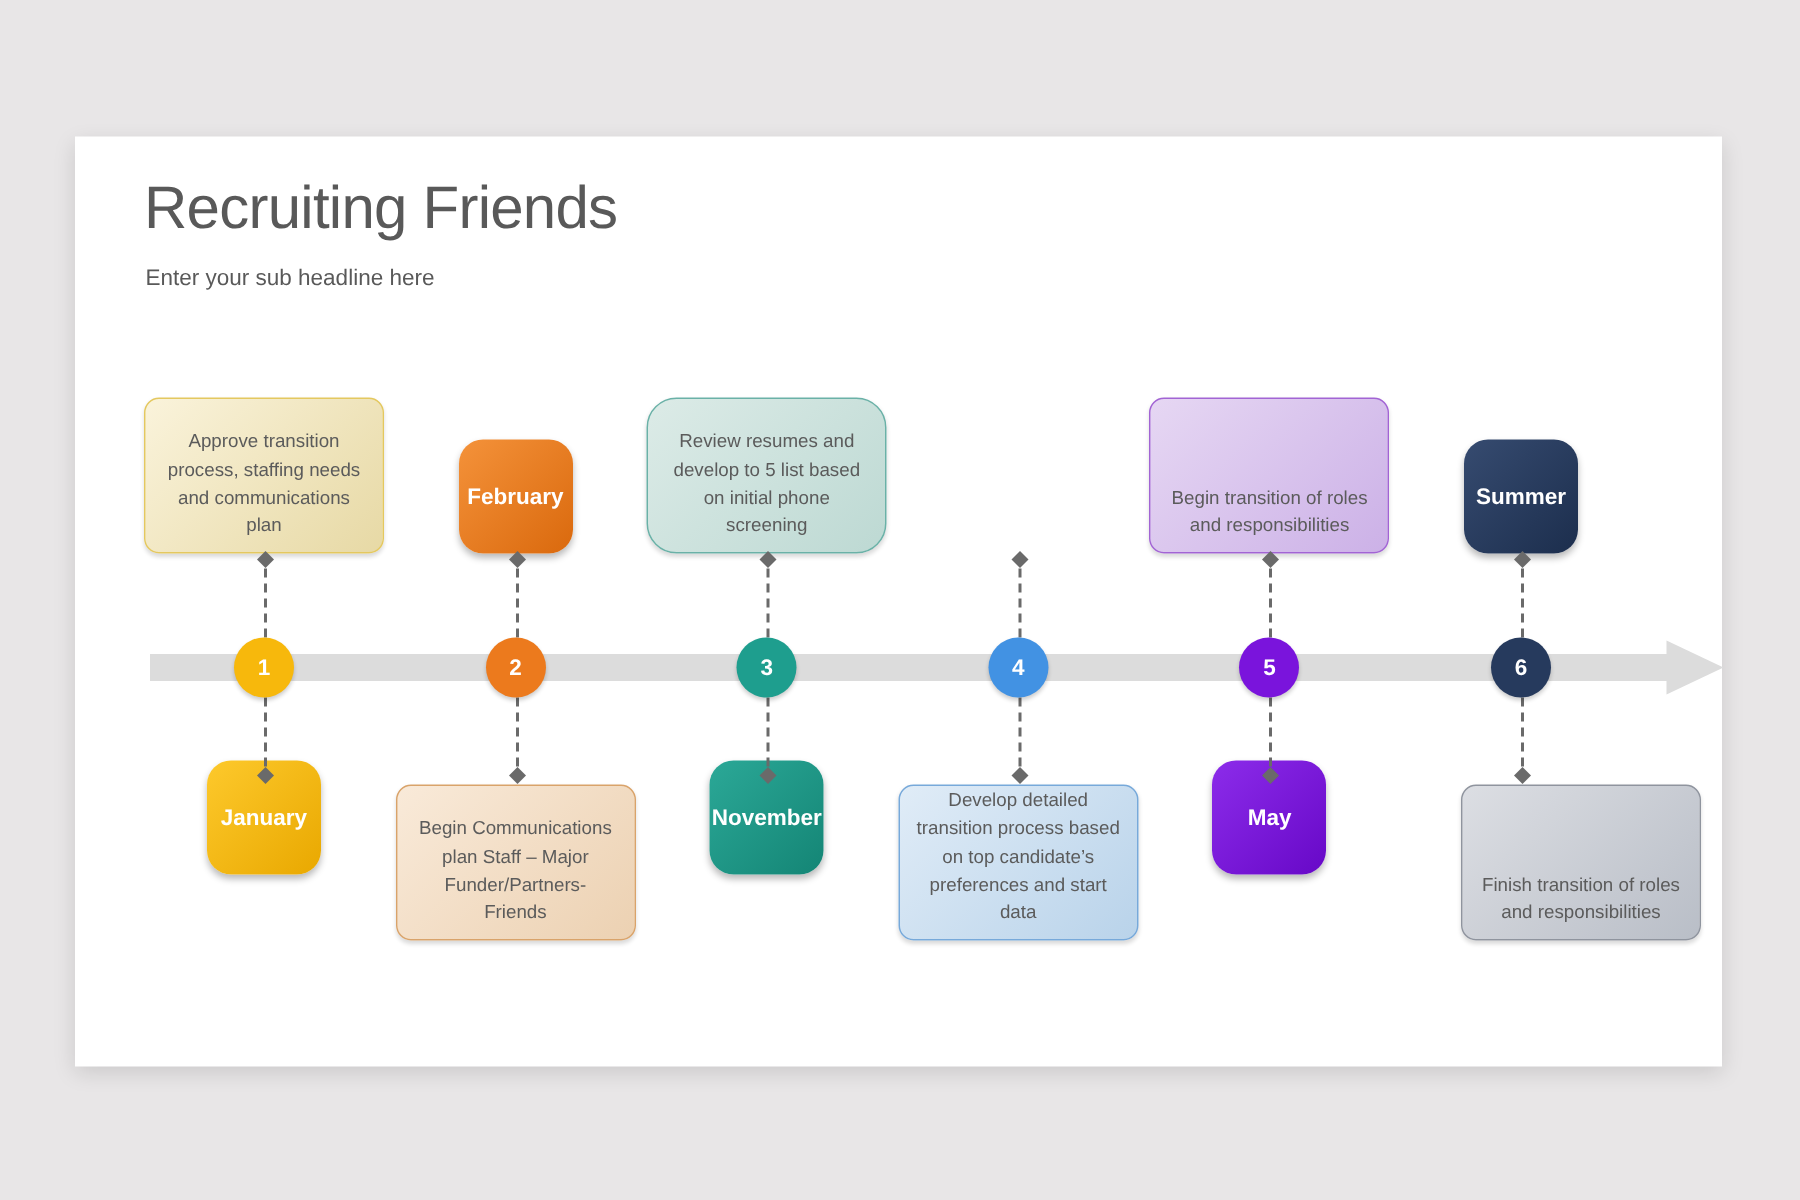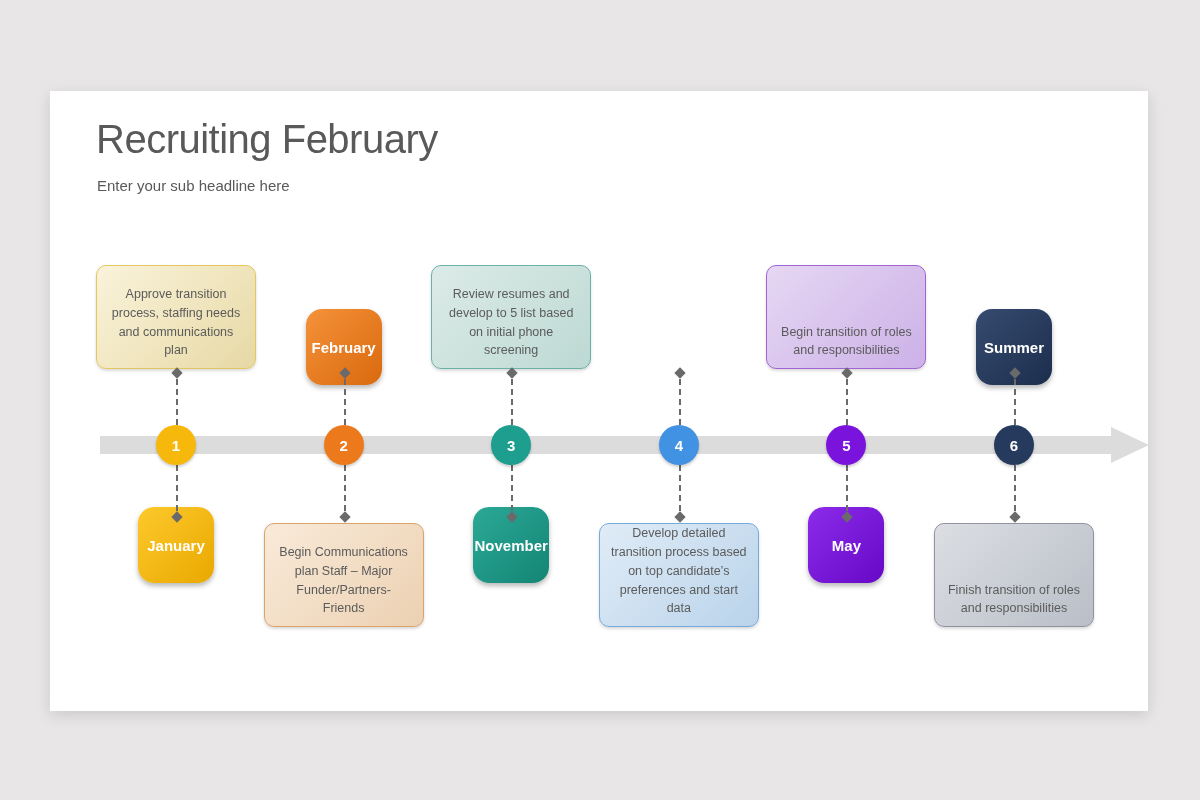--- a/index.html
+++ b/index.html
@@ -79,21 +79,21 @@
     display: flex;
     align-items: center;
     justify-content: center;
     color: #ffffff;
     font-size: 15px;
     font-weight: bold;
     box-shadow: 0 3px 5px rgba(0,0,0,0.28);
   }
   .item.month-bottom .desc-box { top: 0; }
   .item.month-bottom .month-box { top: 242px; }
-  .item.month-top .month-box { top: 44px; }
+  .item.month-top .month-box { top: 28px; }
   .item.month-top .desc-box { top: 258px; }
   .connector {
     position: absolute;
     left: 50%;
     width: 0;
     border-left: 2px dashed #6a6a6a;
   }
   .connector.top { top: 114px; height: 46px; }
   .connector.bottom { top: 200px; height: 46px; }
   .connector::before {
@@ -119,21 +119,21 @@
     color: #ffffff;
     font-size: 15px;
     font-weight: bold;
     box-shadow: 0 2px 3px rgba(0,0,0,0.2);
   }
 </style>
 </head>
 <body>
 
 <div class="slide">
-  <div class="title">Recruiting February</div>
+  <div class="title">Recruiting Friends</div>
   <div class="subtitle">Enter your sub headline here</div>
   <div class="bar"></div>
   <div class="bar-arrow"></div>
   <div id="items-root">
       <div class="item month-bottom" style="left: 42px;">
     <div class="desc-box" style="background: linear-gradient(135deg, rgb(250, 243, 219), rgb(231, 217, 165)); border-color: rgb(228, 200, 95);">
       <span>Approve transition process, staffing needs and communications plan</span>
     </div>
     <div class="month-box" style="background: linear-gradient(135deg, rgb(253, 201, 44), rgb(233, 168, 0));">
       <span>January</span>
@@ -151,21 +151,21 @@
     <div class="month-box" style="background: linear-gradient(135deg, rgb(244, 146, 58), rgb(218, 105, 13));">
       <span>February</span>
     </div>
     <div class="connector top"></div>
     <div class="connector bottom"></div>
     <div class="circle" style="background: rgb(236, 122, 29);">
       <span>2</span>
     </div>
   </div>
       <div class="item month-bottom" style="left: 377.2px;">
-    <div class="desc-box" style="background: linear-gradient(135deg, rgb(220, 235, 231), rgb(189, 217, 211)); border-color: rgb(106, 177, 167);">
+    <div class="desc-box" style="background: linear-gradient(135deg, rgb(220, 235, 231), rgb(189, 217, 211)); border-color: rgb(106, 177, 167); border-radius: 20px;">
       <span>Review resumes and develop to 5 list based on initial phone screening</span>
     </div>
     <div class="month-box" style="background: linear-gradient(135deg, rgb(43, 168, 151), rgb(20, 133, 117));">
       <span>November</span>
     </div>
     <div class="connector top"></div>
     <div class="connector bottom"></div>
     <div class="circle" style="background: rgb(30, 158, 142);">
       <span>3</span>
     </div>
@@ -187,21 +187,21 @@
     <div class="month-box" style="background: linear-gradient(135deg, rgb(140, 44, 234), rgb(103, 8, 199));">
       <span>May</span>
     </div>
     <div class="connector top"></div>
     <div class="connector bottom"></div>
     <div class="circle" style="background: rgb(122, 20, 220);">
       <span>5</span>
     </div>
   </div>
       <div class="item month-top" style="left: 880px;">
-    <div class="desc-box" style="background: linear-gradient(135deg, rgb(220, 222, 227), rgb(185, 190, 199)); border-color: rgb(143, 148, 158);">
+    <div class="desc-box" style="background: linear-gradient(135deg, rgb(220, 222, 227), rgb(185, 190, 199)); border-color: rgb(143, 148, 158); margin-left: 40px;">
       <span>Finish transition of roles and responsibilities</span>
     </div>
     <div class="month-box" style="background: linear-gradient(135deg, rgb(54, 75, 112), rgb(28, 46, 77));">
       <span>Summer</span>
     </div>
     <div class="connector top"></div>
     <div class="connector bottom"></div>
     <div class="circle" style="background: rgb(38, 58, 93);">
       <span>6</span>
     </div>

